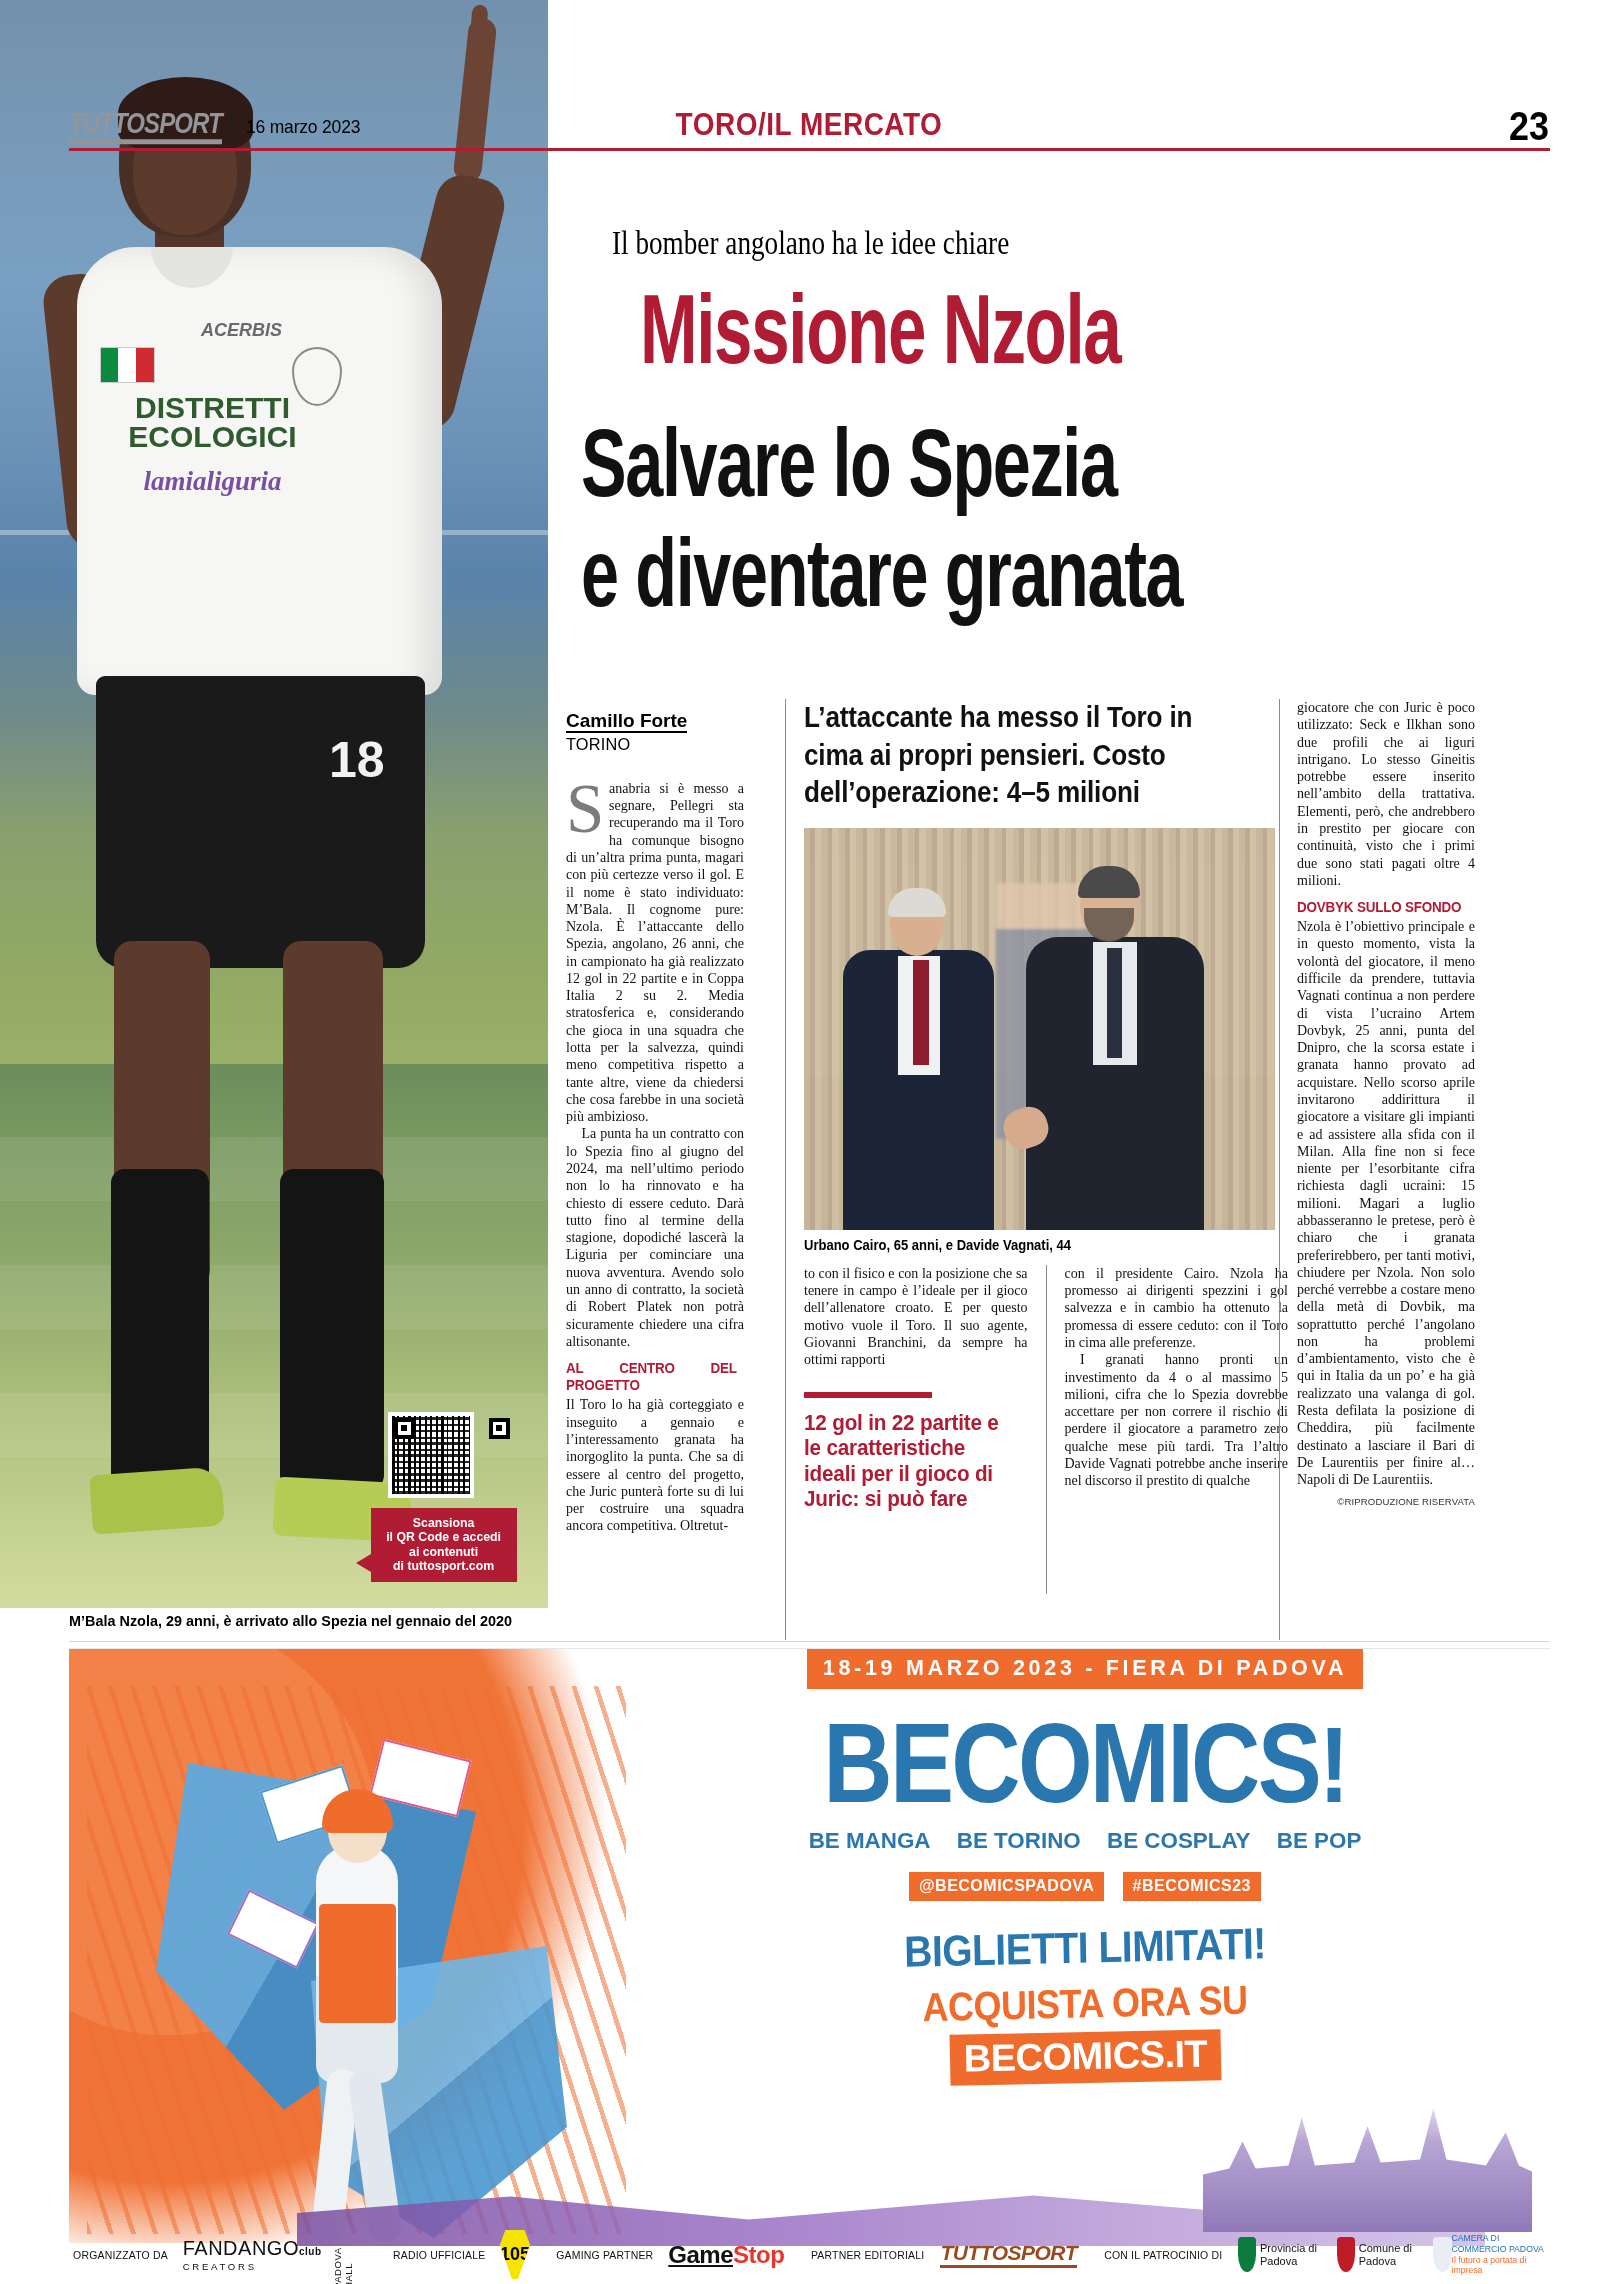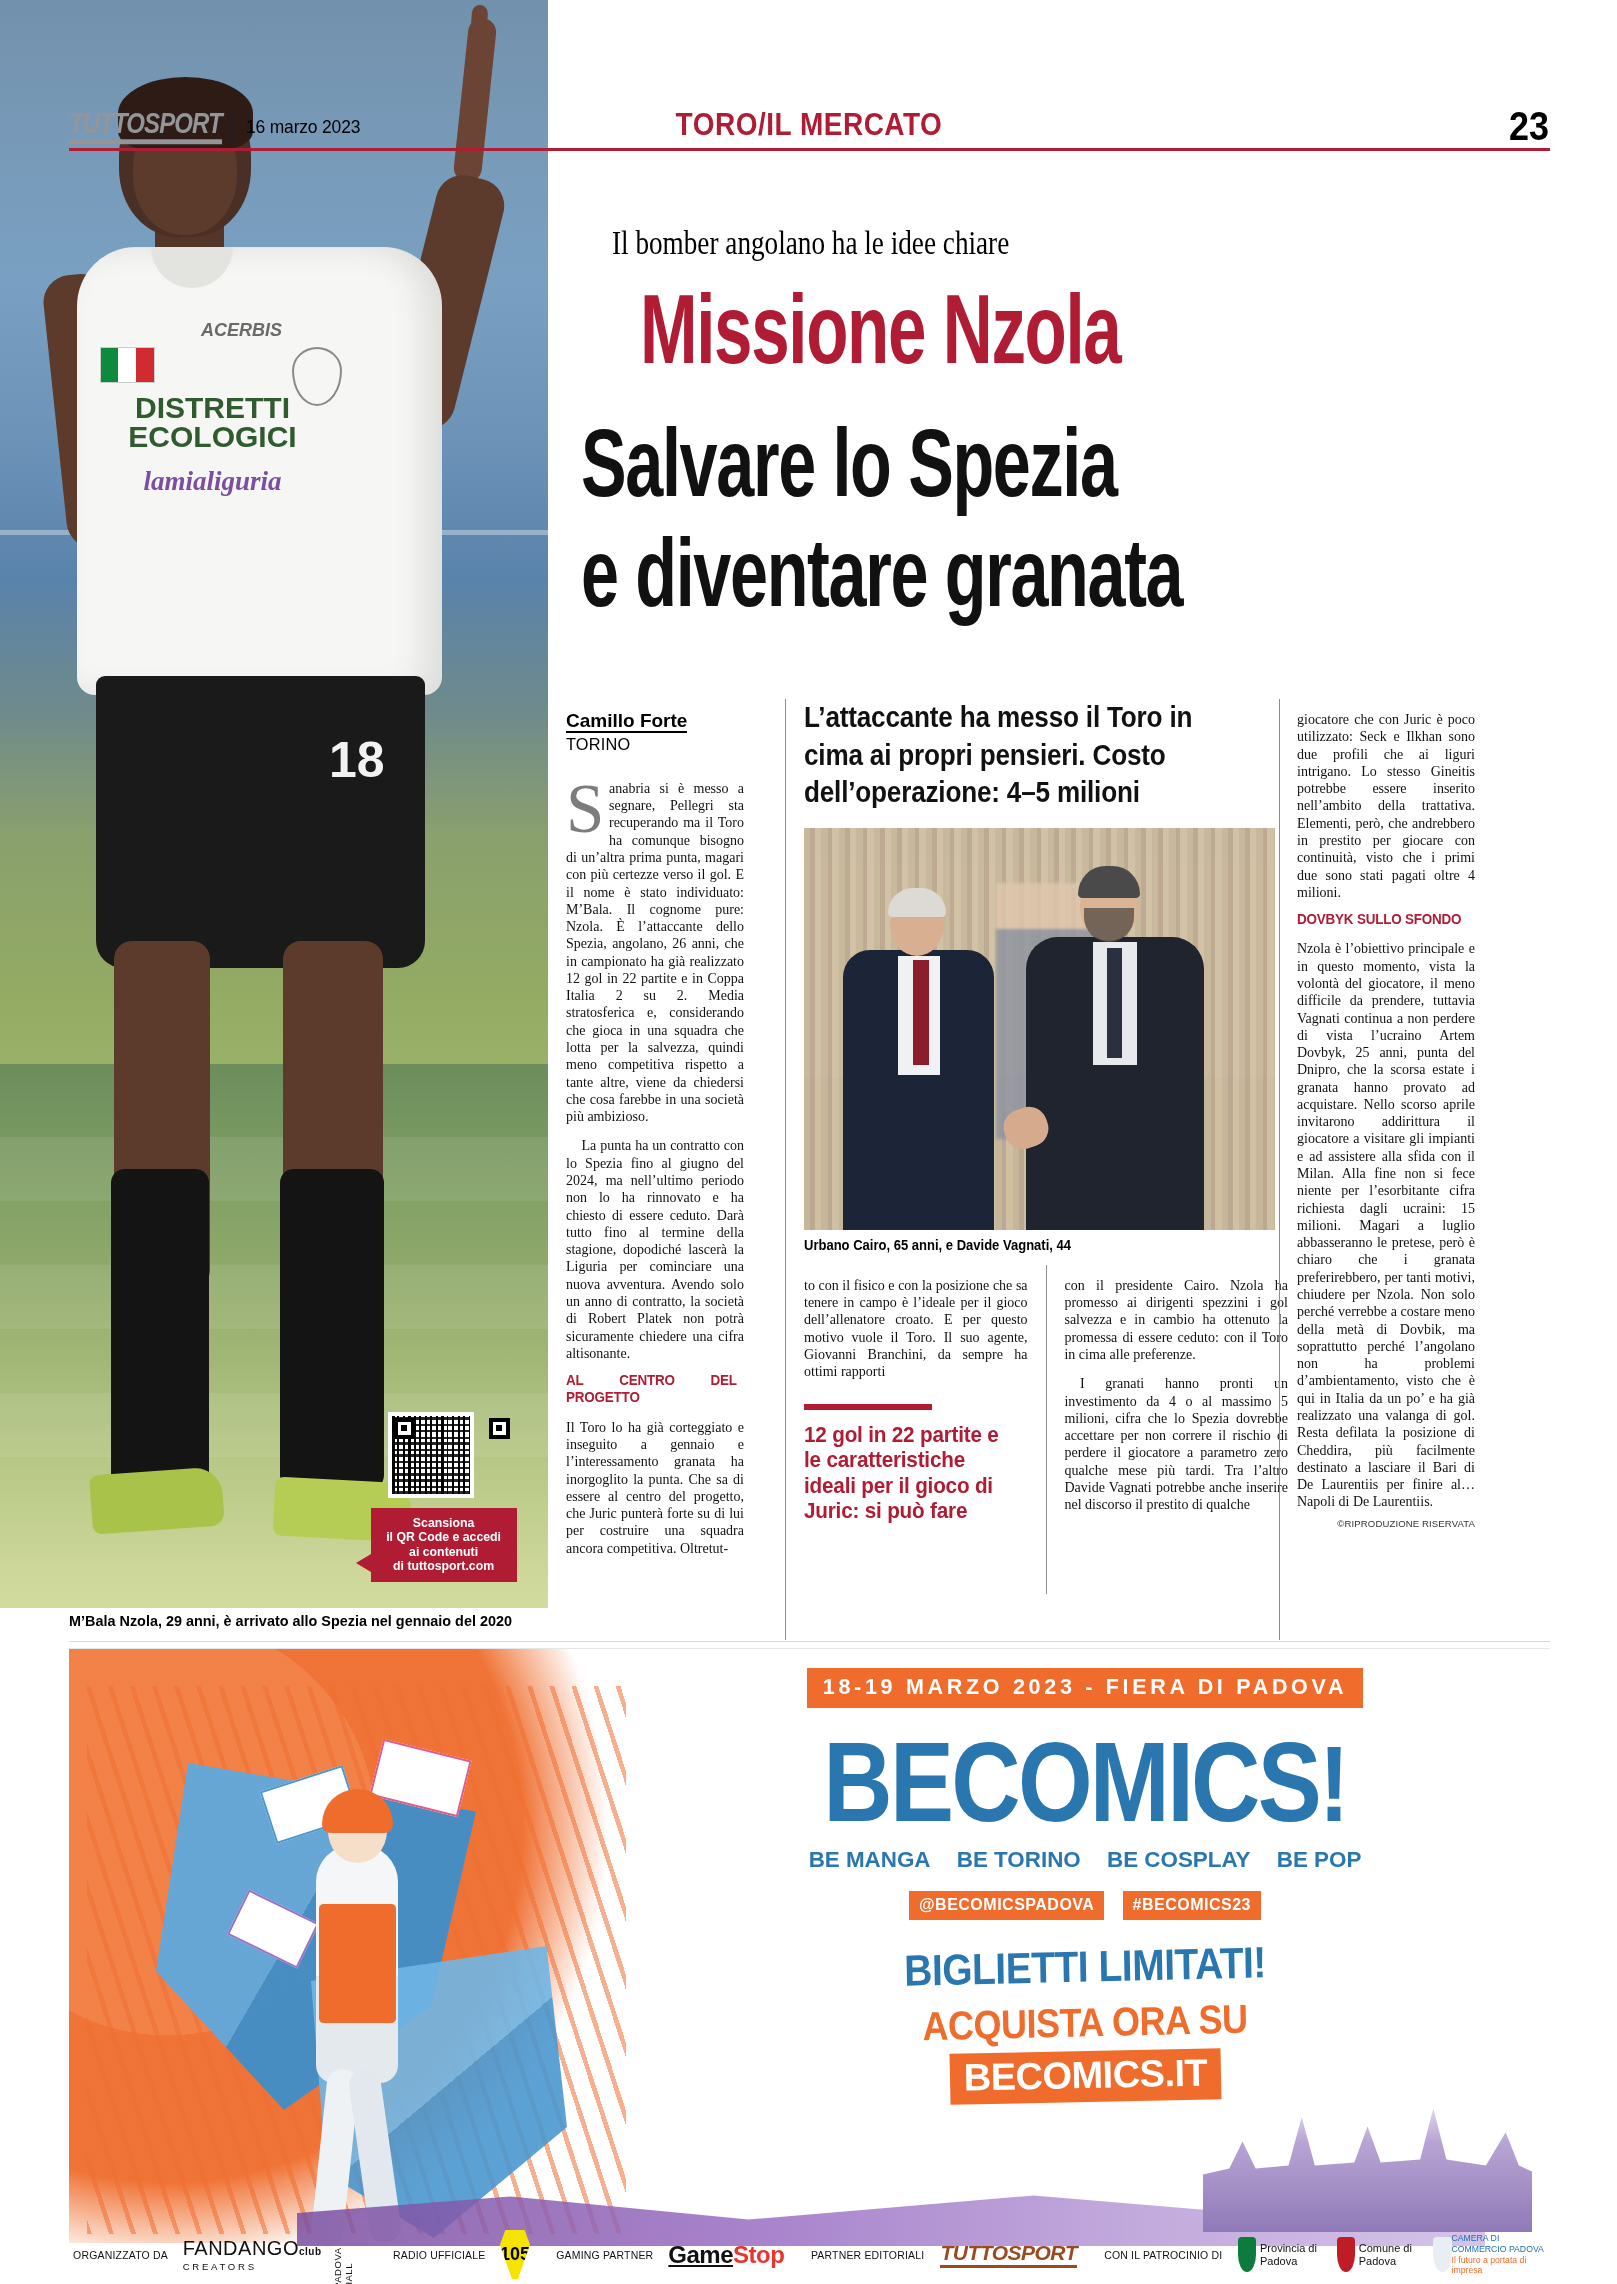--- a/index.html
+++ b/index.html
@@ -313,21 +313,21 @@
     transform: scaleX(0.96); transform-origin: left top;
   }
   .bodytext {
     font-family: "Liberation Serif", serif;
     font-size: 14px;
     line-height: 1.235;
     color: #111;
     text-align: justify;
     hyphens: auto;
   }
-  .bodytext p { text-indent: 15.5px; margin-top: 12px; }
+  .bodytext p { text-indent: 15.5px; }
   .bodytext p.noind { text-indent: 0; }
   .dropcap-para { position: relative; }
   .dropcap {
     float: left;
     font-family: "Liberation Serif", serif;
     font-size: 69px;
     line-height: .78;
     color: #7c7c7c;
     margin: 2.7px 4.6px 0 0;
   }
@@ -436,21 +436,21 @@
     opacity:.85;
   }
   .ad-skyline {
     position:absolute; right: 18px; bottom: 69px; width: 329px; height: 151px;
     background: linear-gradient(to top, #8f79b8 0%, #b9a5d4 60%, rgba(255,255,255,0) 100%);
     clip-path: polygon(0 100%, 0 62%, 8% 58%, 12% 40%, 16% 58%, 26% 56%, 30% 24%, 34% 56%,
       46% 54%, 50% 30%, 54% 54%, 66% 52%, 70% 18%, 74% 52%, 86% 56%, 92% 34%, 96% 56%, 100% 60%, 100% 100%);
   }
   .ad-center { position:absolute; left: 685px; top: 0; width: 662px; text-align:center; }
   .ad-datebar {
-    display:inline-block; margin-top: 19px;
+    display:inline-block; 
     background: #ef6c2c; color:#fff;
     font-family:"Liberation Sans", sans-serif; font-weight:bold;
     font-size: 21.5px; letter-spacing: 3.7px; padding: 7.3px 15.5px 8.2px;
   }
   .ad-logo {
     margin-top: 22px;
     font-family:"Liberation Sans", sans-serif; font-weight:bold;
     font-size: 96px; line-height: .92; color:#2a77b0; letter-spacing:-2.7px;
     transform: scaleY(1.18); transform-origin: center top;
   }

